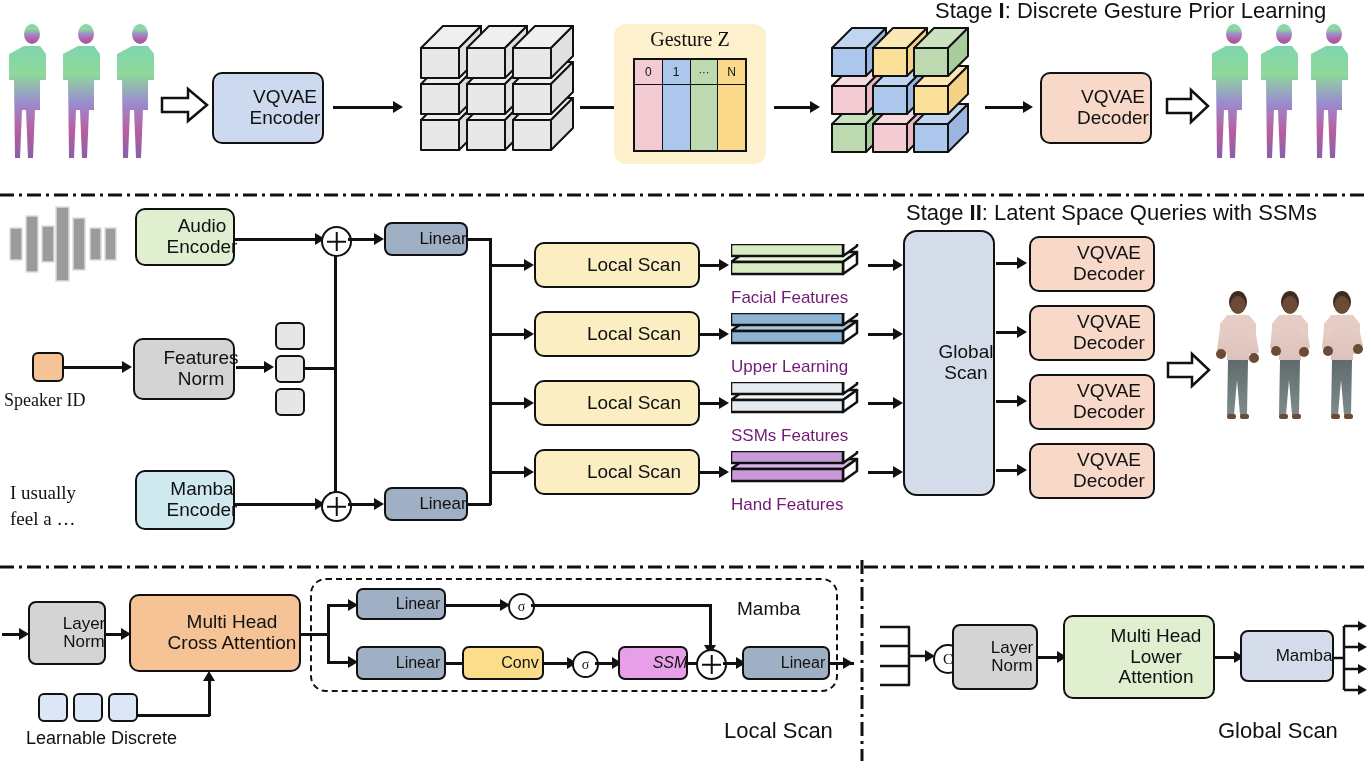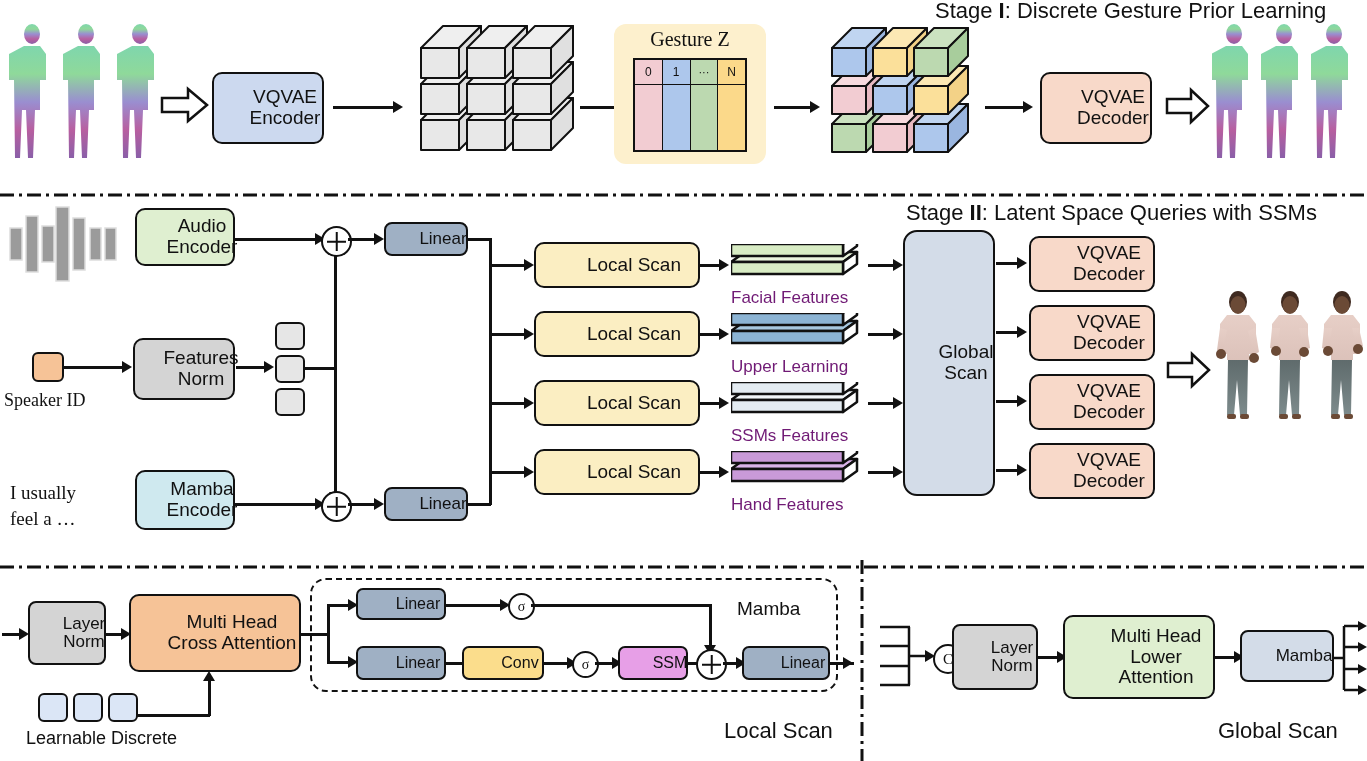--- a/index.html
+++ b/index.html
@@ -621,21 +621,21 @@
 <div class="abs blk tiny" style="left:462px;top:646px;width:82px;height:34px;background:#fbdd8c;">
   <span>Conv</span>
 </div>
 <div class="abs hline" style="left:544px;top:662px;width:28px;"></div>
 <div class="arrow-r" style="left:567px;top:657px;"></div>
 <div class="ocirc" style="left:572px;top:651px;width:23px;height:23px;">
   <span>σ</span>
 </div>
 <div class="abs hline" style="left:595px;top:662px;width:22px;"></div>
 <div class="arrow-r" style="left:612px;top:657px;"></div>
-<div class="abs blk tiny" style="left:618px;top:646px;width:70px;height:34px;background:#e79fe7;">
+<div class="abs blk tiny" style="left:618px;top:646px;width:70px;height:34px;background:#e79fe7;font-style:italic;">
   <span>SSM</span>
 </div>
 <div class="abs hline" style="left:688px;top:662px;width:12px;"></div>
 <div class="oplus" style="left:696px;top:649px;width:27px;height:27px;"></div>
 <div class="abs hline" style="left:723px;top:662px;width:18px;"></div>
 <div class="arrow-r" style="left:736px;top:657px;"></div>
 <div class="abs blk tiny" style="left:742px;top:646px;width:88px;height:34px;background:#9fb0c4;">
   <span>Linear</span>
 </div>
 <div class="abs hline" style="left:830px;top:662px;width:24px;"></div>

